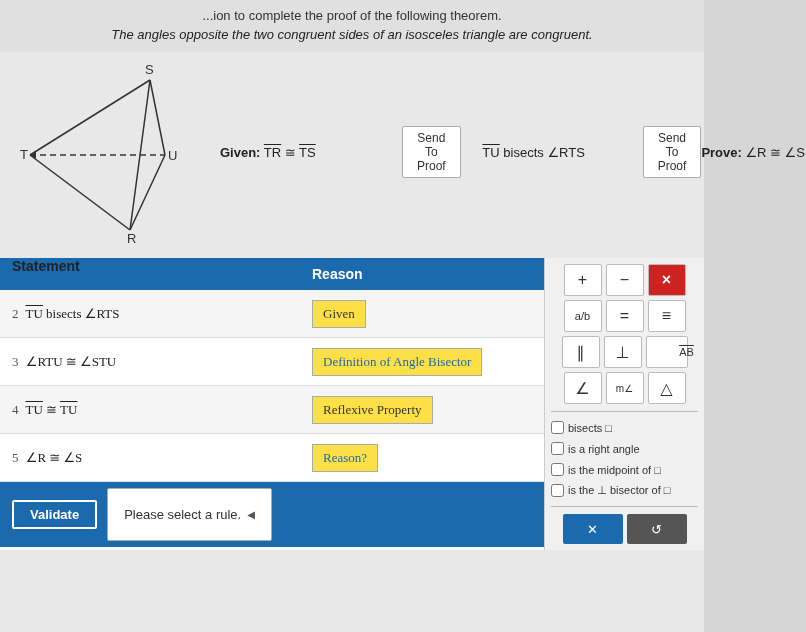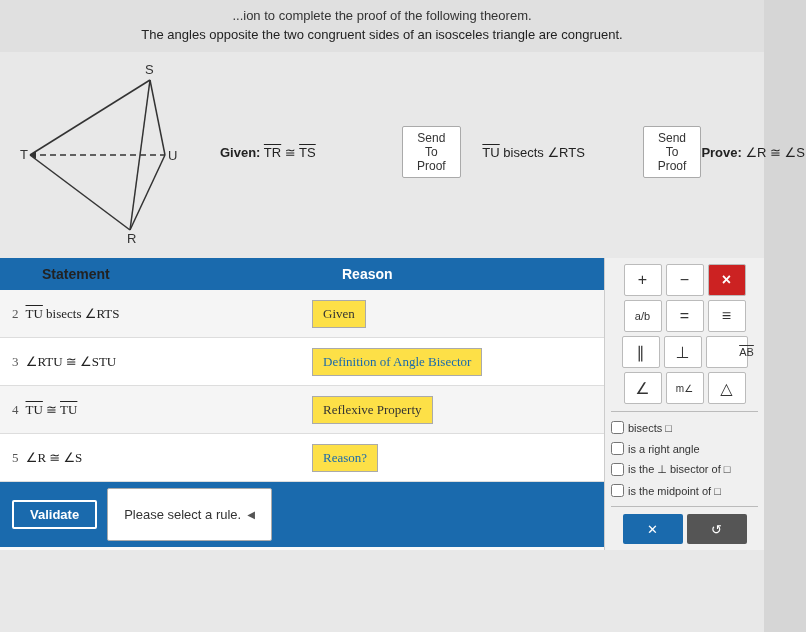--- a/index.html
+++ b/index.html
@@ -7,38 +7,39 @@
       width: 806px;
       height: 632px;
       background: #d6d6d6;
       font-family: Arial, sans-serif;
       font-size: 14px;
       overflow: hidden;
       position: relative;
     }
 
     .main-container {
-      width: 764px;
+      width: 704px;
       height: 632px;
       background: #e8e8e8;
       position: relative;
     }
 
     
     .theorem-area {
       background: #e0e0e0;
       padding: 8px 20px 10px 20px;
       text-align: center;
     }
     .theorem-title {
       font-size: 13px;
       color: #333;
       margin-bottom: 4px;
     }
     .theorem-italic {
+      font-style: italic;
       font-size: 13px;
       color: #222;
     }
 
     
     .diagram-section {
       display: flex;
       flex-direction: row;
       padding: 8px 20px 0 20px;
       height: 200px;
@@ -87,24 +88,23 @@
       background: #f9f9f9;
     }
     .proof-header {
       background: #1a6aad;
       color: white;
       display: flex;
       flex-direction: row;
     }
     .proof-header .col-stmt {
       width: 300px;
-      padding: 8px 12px;
+      padding: 0 12px;
       font-weight: bold;
       font-size: 14px;
-      margin-left: 30px;
     }
     .proof-header .col-reason {
       flex: 1;
       padding: 8px 12px;
       font-weight: bold;
       font-size: 14px;
     }
     .proof-row {
       display: flex;
       flex-direction: row;
@@ -406,25 +406,25 @@
       <div class="right-rule-row">
         <input type="checkbox" style="">
         <span>bisects □</span>
       </div>
       <div class="right-rule-row">
         <input type="checkbox" style="">
         <span>is a right angle</span>
       </div>
       <div class="right-rule-row">
         <input type="checkbox" style="">
-        <span>is the ⊥ bisector of □</span>
+        <span>is the midpoint of □</span>
       </div>
       <div class="right-rule-row">
         <input type="checkbox" style="">
-        <span>is the midpoint of □</span>
+        <span>is the ⊥ bisector of □</span>
       </div>
 
       <div class="right-divider"></div>
 
       <div class="right-bottom">
         <button class="rb-btn" style="background:#1a6aad;">✕</button>
         <button class="rb-btn rb-btn-undo">↺</button>
       </div>
     </div>
   </div>

